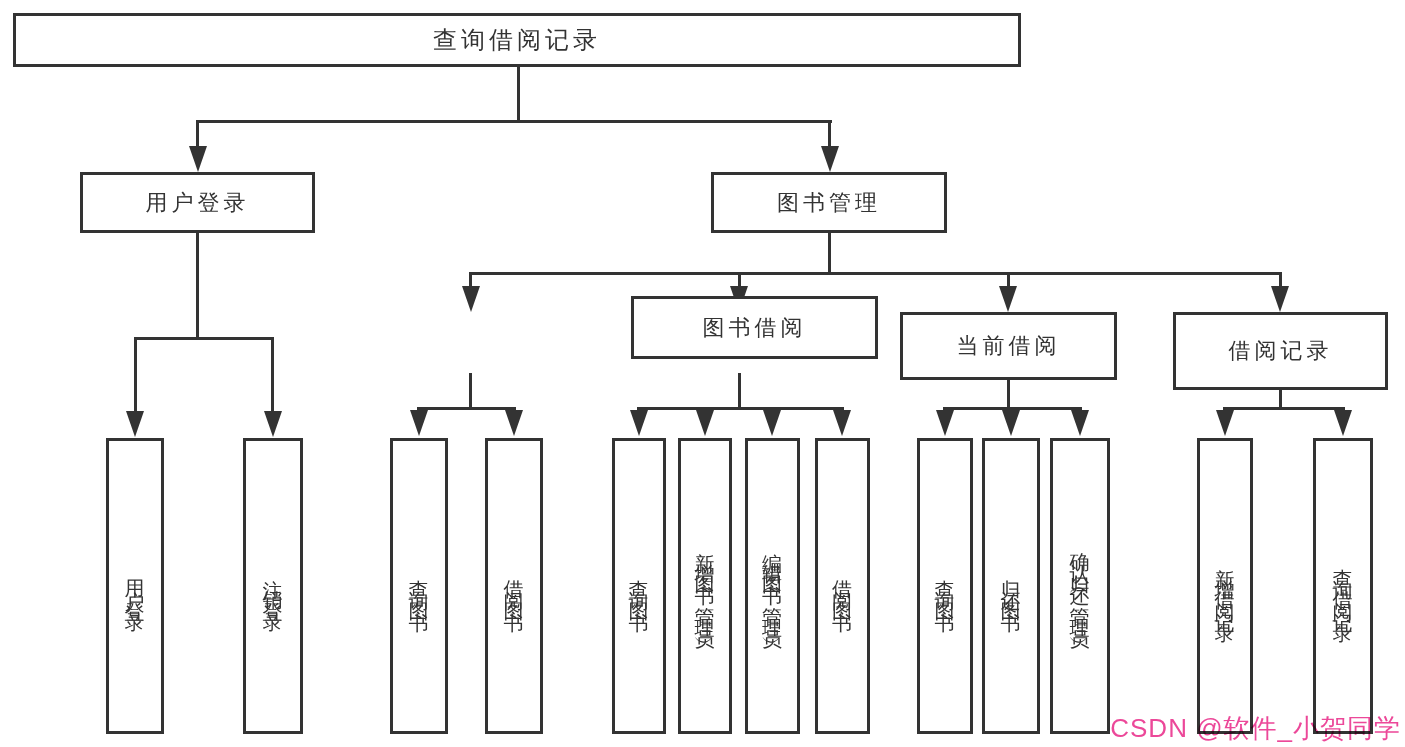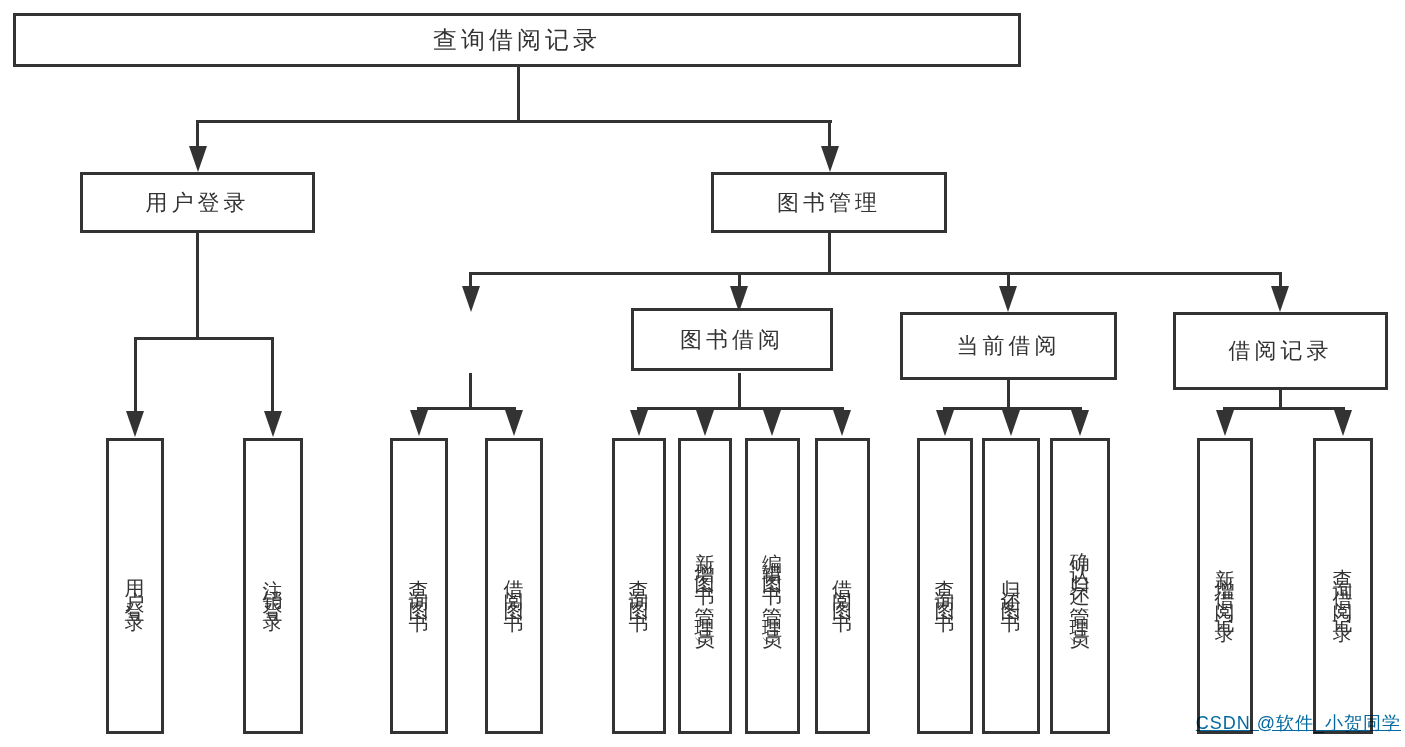--- a/index.html
+++ b/index.html
@@ -50,26 +50,25 @@
     width: 0;
     height: 0;
     border-left: 9px solid transparent;
     border-right: 9px solid transparent;
     border-top: 26px solid #333333;
   }
   .watermark {
     position: absolute;
     top: 711px;
     right: 4px;
-    font-size: 18px;
+    font-size: 26px;
     letter-spacing: 1px;
-    color: #0369a1;
+    color: #ec4899;
     mix-blend-mode: multiply;
     white-space: nowrap;
-    text-decoration: underline;
   }
 </style>
 </head>
 <body>
 
 <div class="stage">
 
   <div class="line" style="left:517px;top:65px;width:3px;height:57px;"></div>
   <div class="line" style="left:196px;top:120px;width:636px;height:3px;"></div>
   <div class="line" style="left:196px;top:120px;width:3px;height:28px;"></div>
@@ -116,21 +115,21 @@
   <div class="line" style="left:1279px;top:373px;width:3px;height:36px;"></div>
   <div class="line" style="left:1223px;top:407px;width:122px;height:3px;"></div>
   <div class="arrow" style="left:1216px;top:410px;"></div>
   <div class="arrow" style="left:1334px;top:410px;"></div>
 
   <div class="box hbox root" style="left:13px;top:13px;width:1008px;height:54px;">查询借阅记录</div>
 
   <div class="box hbox" style="left:80px;top:172px;width:235px;height:61px;">用户登录</div>
   <div class="box hbox" style="left:711px;top:172px;width:236px;height:61px;">图书管理</div>
 
-  <div class="box hbox" style="left:631px;top:308px;width:202px;height:63px;">图书借阅</div>
+  <div class="box hbox" style="left:631px;top:296px;width:247px;height:63px;">图书借阅</div>
   <div class="box hbox" style="left:900px;top:312px;width:217px;height:68px;">当前借阅</div>
   <div class="box hbox" style="left:1173px;top:312px;width:215px;height:78px;font-family:Liberation Mono, monospace;">借阅记录</div>
 
   <div class="box vbox" style="left:106px;top:438px;width:58px;height:296px;">用户登录</div>
   <div class="box vbox" style="left:243px;top:438px;width:60px;height:296px;">注销登录</div>
 
   <div class="box vbox" style="left:390px;top:438px;width:58px;height:296px;">查询图书</div>
   <div class="box vbox" style="left:485px;top:438px;width:58px;height:296px;">借阅图书</div>
 
   <div class="box vbox" style="left:612px;top:438px;width:54px;height:296px;">查询图书</div>

